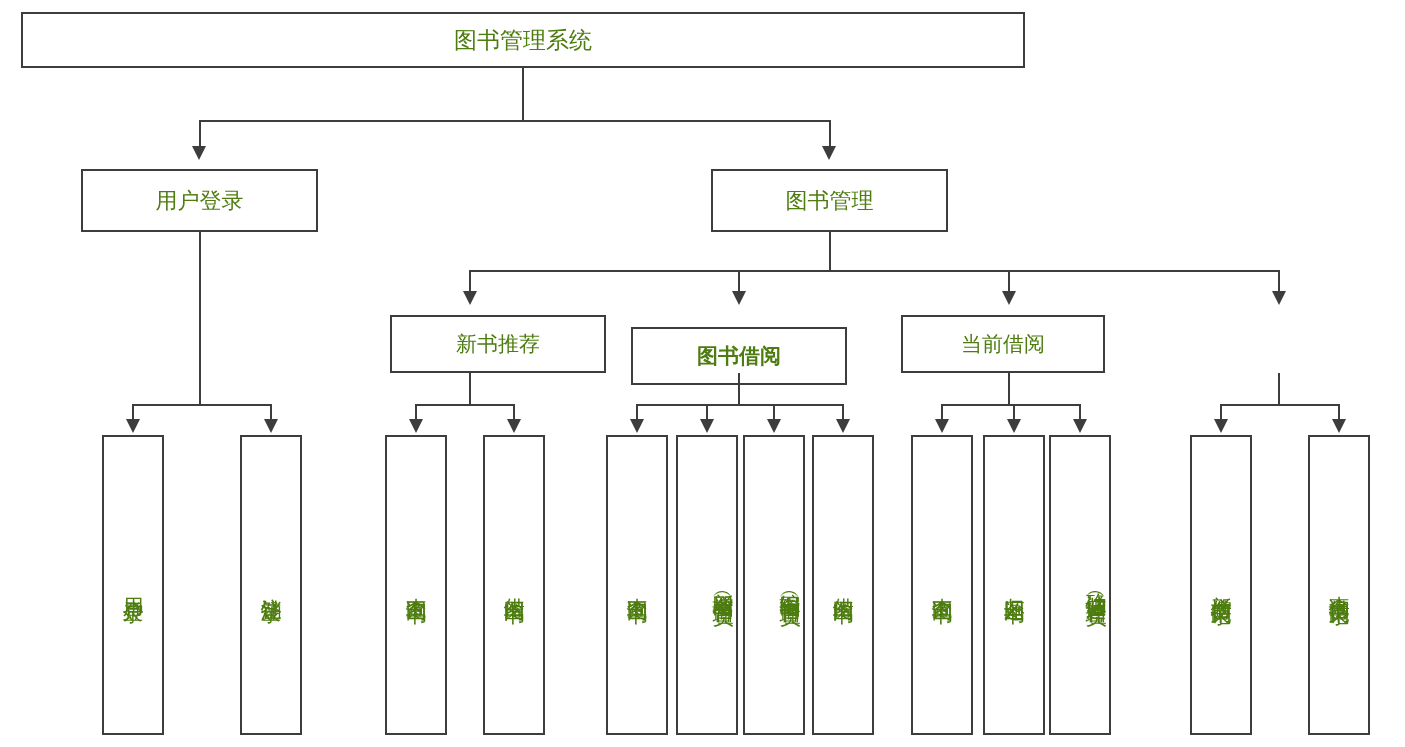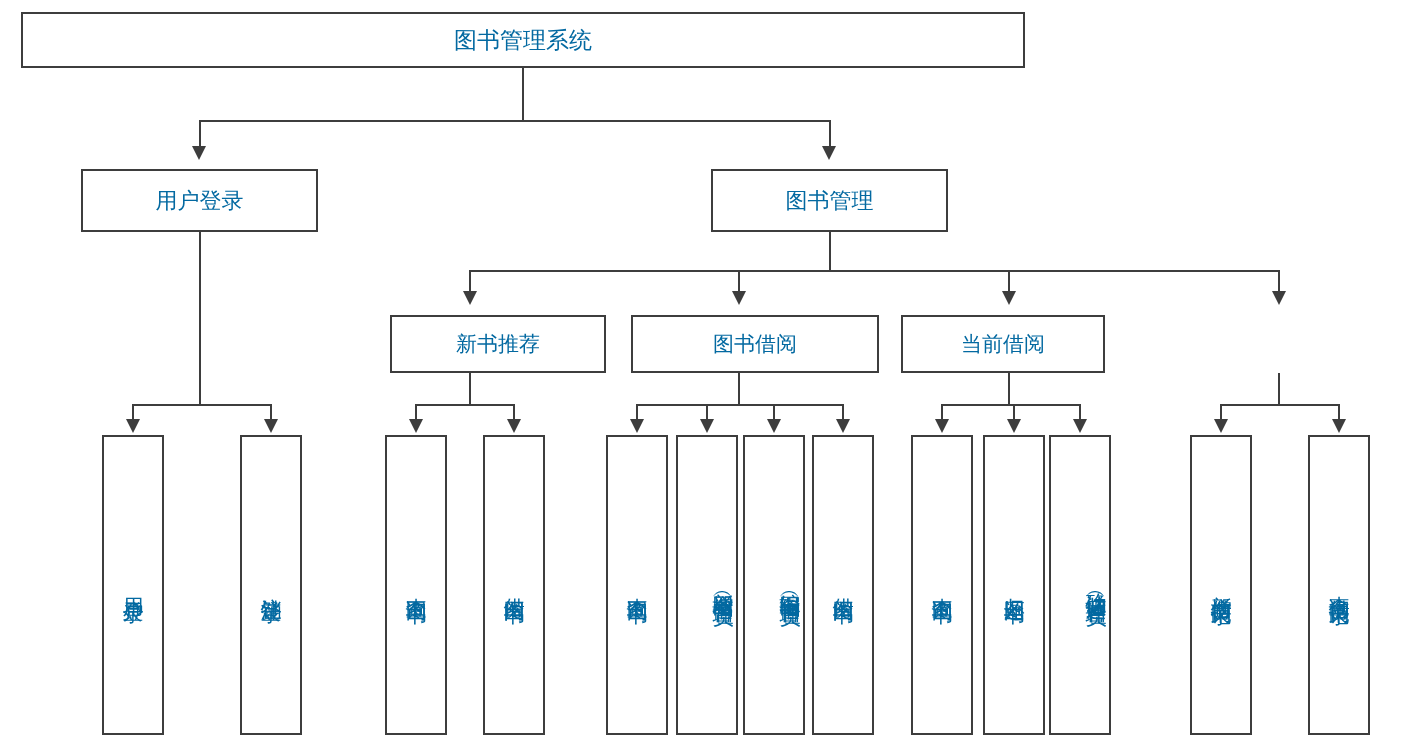--- a/index.html
+++ b/index.html
@@ -15,21 +15,21 @@
     width: 1405px;
     height: 747px;
     background: #ffffff;
     overflow: hidden;
   }
   .node {
     position: absolute;
     box-sizing: border-box;
     border: 2px solid #3d3d3d;
     background: #ffffff;
-    color: #0369a1;
+    color: #4d7c0f;
     display: flex;
     align-items: center;
     justify-content: center;
     text-align: center;
     line-height: 1.25;
   }
   .node.root {
     font-size: 23px;
   }
   .node.lvl2 {
@@ -108,21 +108,21 @@
   <div class="edge v" style="left:738px; top:270px; height:23px;"></div>
   <div class="arrow" style="left:732px; top:291px;"></div>
   <div class="edge v" style="left:1008px; top:270px; height:23px;"></div>
   <div class="arrow" style="left:1002px; top:291px;"></div>
   <div class="edge v" style="left:1278px; top:270px; height:23px;"></div>
   <div class="arrow" style="left:1272px; top:291px;"></div>
 
   <div class="node lvl3" style="left:362px; top:315px; width:216px; height:58px;margin-left:28px;">
     <span>新书推荐</span>
   </div>
-  <div class="node lvl3" style="left:631px; top:315px; width:248px; height:58px;">
+  <div class="node lvl3" style="left:631px; top:327px; width:216px; height:58px;font-weight:bold;">
     <span>图书借阅</span>
   </div>
   <div class="node lvl3" style="left:901px; top:315px; width:204px; height:58px;">
     <span>当前借阅</span>
   </div>
 
   <div class="edge v" style="left:469px; top:373px; height:33px;"></div>
   <div class="edge h" style="left:415px; top:404px; width:99px;"></div>
   <div class="edge v" style="left:415px; top:404px; height:17px;"></div>
   <div class="arrow" style="left:409px; top:419px;"></div>

